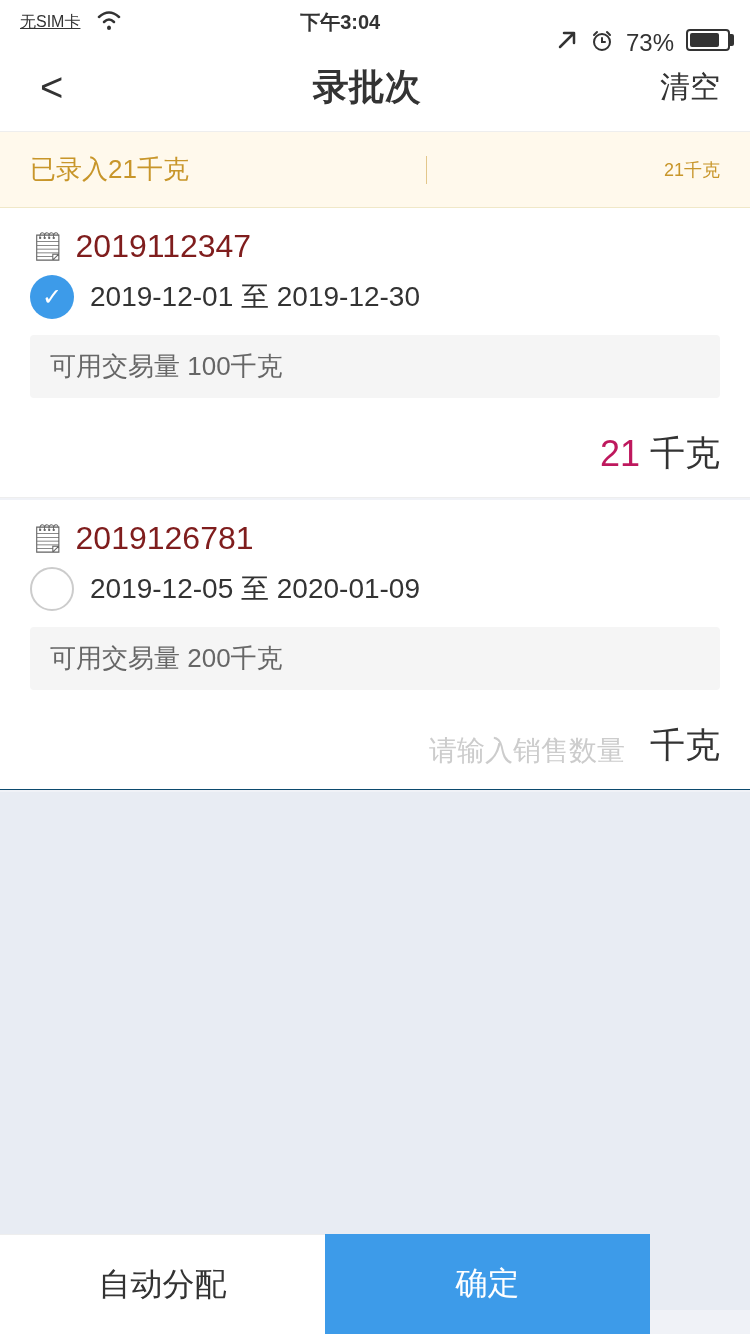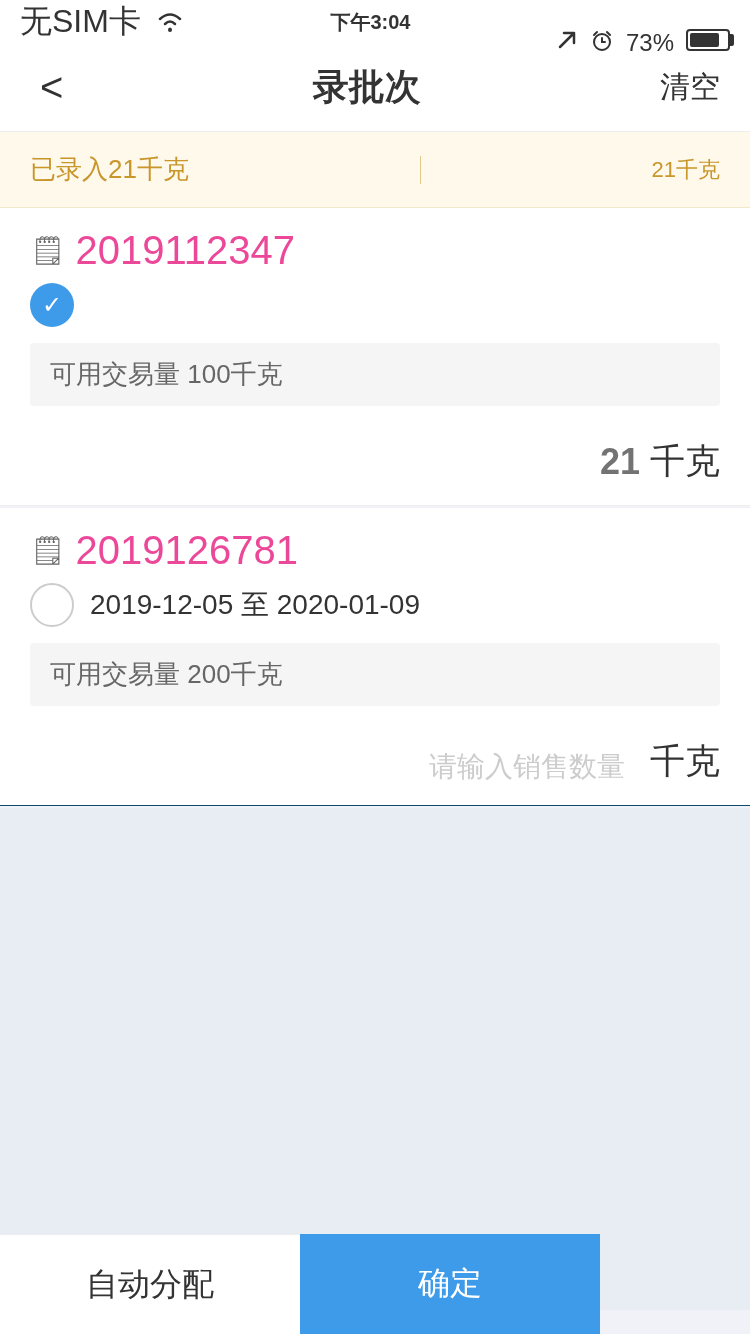--- a/index.html
+++ b/index.html
@@ -22,21 +22,22 @@
       align-items: center;
       justify-content: space-between;
       padding: 0 20px;
       font-size: 26px;
       font-weight: 500;
     }
     .status-left {
       display: flex;
       align-items: center;
       gap: 14px;
-      font-size: 32px;
+      font-size: 16px;
+      text-decoration: underline;
     }
     .status-center {
       font-size: 20px;
       font-weight: 600;
     }
     .status-right {
       display: flex;
       align-items: flex-start;
       gap: 12px;
       font-size: 24px;
@@ -113,43 +114,43 @@
       font-size: 26px;
       color: #c8962a;
     }
     .summary-divider {
       width: 1px;
       height: 28px;
       background: #c8962a;
       opacity: 0.5;
     }
     .summary-value {
-      font-size: 22px;
+      font-size: 18px;
       color: #c8962a;
     }
 
     
     .batch-card {
       background: #fff;
       margin-bottom: 2px;
     }
     .batch-header {
       display: flex;
       align-items: center;
       padding: 20px 30px 10px 30px;
       gap: 10px;
     }
     .batch-icon {
       font-size: 28px;
       color: #666;
     }
     .batch-id {
-      font-size: 40px;
+      font-size: 32px;
       font-weight: 500;
-      color: #ec4899;
+      color: #7f1d1d;
     }
     .batch-row {
       display: flex;
       align-items: center;
       padding: 0 30px 16px 30px;
       gap: 16px;
     }
     .radio-btn {
       width: 44px;
       height: 44px;
@@ -187,22 +188,22 @@
     .quantity-row {
       display: flex;
       align-items: center;
       justify-content: flex-end;
       padding: 16px 30px 20px 30px;
       gap: 10px;
       border-bottom: 1px solid #eee;
     }
     .quantity-value {
       font-size: 36px;
-      font-weight: 700;
-      color: #737373;
+      font-weight: 400;
+      color: #be185d;
     }
     .quantity-unit {
       font-size: 35px;
       color: #333;
     }
     .quantity-input-row {
       display: flex;
       align-items: flex-end;
       justify-content: flex-end;
       padding: 16px 30px 20px 30px;
@@ -228,21 +229,21 @@
       background: #e8ecf3;
       flex: 1;
       min-height: 440px;
     }
 
     
     .bottom-bar {
       position: fixed;
       bottom: 0;
       left: 0;
-      width: 600px;
+      width: 650px;
       height: 100px;
       display: flex;
     }
     .btn-auto {
       flex: 1;
       background: #fff;
       border: none;
       border-top: 1px solid #eee;
       font-size: 32px;
       color: #333;
@@ -316,20 +317,21 @@
 
   <div class="batch-card">
     <div class="batch-header">
       <span class="batch-icon">🗒</span>
       <span class="batch-id">2019112347</span>
     </div>
     <div class="batch-row">
       <div class="radio-btn radio-selected">
         <span class="radio-check">✓</span>
       </div>
+      <span class="batch-date">2019-12-01 至 2019-12-30</span>
     </div>
     <div class="available-bar">可用交易量 100千克</div>
     <div class="quantity-row">
       <span class="quantity-value">21</span>
       <span class="quantity-unit">千克</span>
     </div>
   </div>
 
   <div class="batch-card">
     <div class="batch-header">

